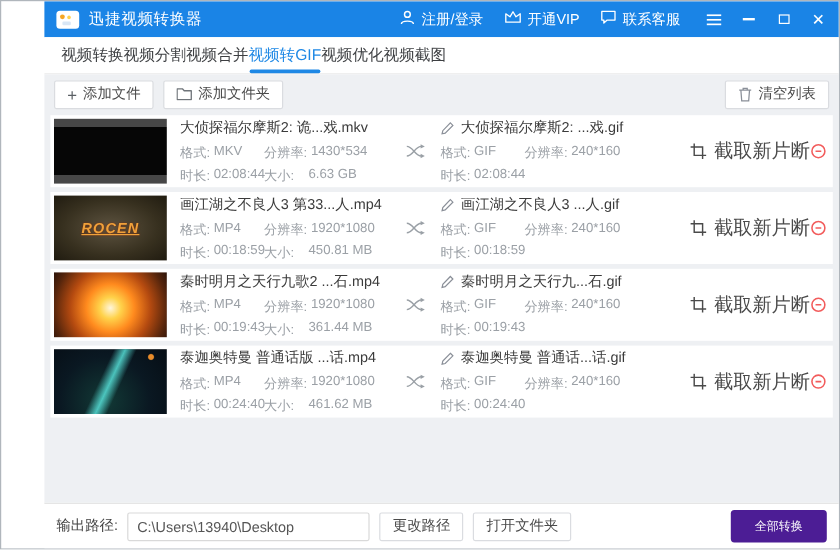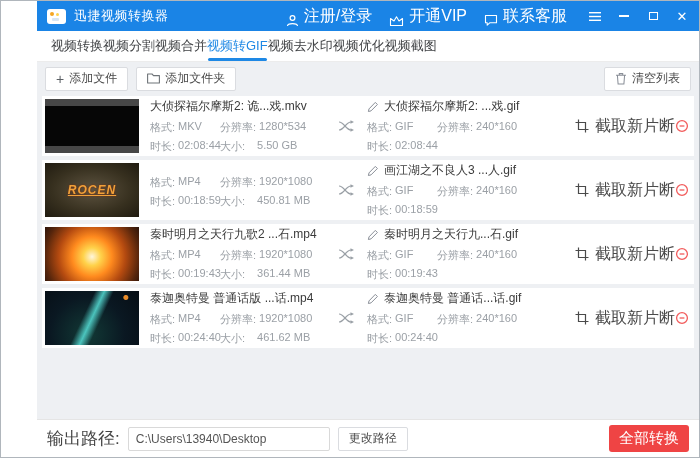--- a/index.html
+++ b/index.html
@@ -9,21 +9,21 @@
 
   
   .titlebar { height:30px; background:#1a84e6; display:flex; align-items:center; padding:0 10px; color:#fff; flex:none; }
   .app-icon { width:19px; height:15px; background:#fff; border-radius:3px; margin-right:8px; position:relative; flex:none; }
   .app-icon i { position:absolute; border-radius:50%; }
   .app-icon .d1 { width:4px; height:4px; background:#f5a623; left:3px; top:3px; }
   .app-icon .d2 { width:3px; height:3px; background:#ffd24d; left:9px; top:4px; }
   .app-icon .d3 { width:7px; height:3px; background:#d8e6f5; border-radius:1px; left:5px; top:9px; }
   .app-title { font-size:13px; letter-spacing:.5px; }
   .tb-right { margin-left:auto; display:flex; align-items:center; gap:17px; }
-  .tb-item { display:flex; align-items:flex-end; gap:5px; font-size:16px; cursor:pointer; }
+  .tb-item { display:flex; align-items:flex-start; gap:5px; font-size:12px; cursor:pointer; }
   .win-controls { display:flex; align-items:center; gap:15px; margin-left:4px; }
   .wc { width:14px; height:14px; display:flex; align-items:center; justify-content:center; cursor:pointer; }
   .min-bar { width:10px; height:1.5px; background:#fff; display:block; }
   .max-box { width:9px; height:8px; border:1.3px solid #fff; display:block; }
   .close-x { font-size:13px; line-height:1; }
 
   
   .tabbar { height:31px; background:#fff; display:flex; align-items:stretch; padding-left:14px; border-bottom:1px solid #ececec; flex:none; }
   .tab { display:flex; align-items:center; font-size:13px; color:#3d3f42; position:relative; cursor:pointer; }
   .tab.active { color:#1e88e5; }
@@ -51,23 +51,23 @@
   .meta-line { display:flex; font-size:11px; color:#9ba0a6; margin-top:4px; white-space:nowrap; }
   .mcol1 { width:70px; flex:none; display:flex; gap:3px; }
   .mcol2 { display:flex; gap:3px; }
   .size-val { margin-left:9px; }
   .shuffle { flex:none; margin-left:2px; }
   .crop-btn { display:flex; align-items:center; gap:6px; font-size:16px; color:#4a4a4a; margin-left:16px; flex:none; cursor:pointer; white-space:nowrap; }
   .del-btn { margin-left:auto; margin-right:30px; flex:none; cursor:pointer; display:flex; }
 
   
   .footer { height:38px; background:#fff; border-top:1px solid #e5e5e5; display:flex; align-items:center; padding:0 10px; gap:8px; flex:none; }
-  .out-label { color:#444; font-size:17px; flex:none; }
+  .out-label { color:#444; font-size:12px; flex:none; }
   .path-input { width:202px; height:24px; border:1px solid #d9d9d9; border-radius:2px; padding:0 7px; font-size:12px; color:#555; font-family:inherit; }
-  .convert-btn { margin-left:auto; width:80px; height:27px; background:#ef4444; border:none; border-radius:3px; color:#fff; font-size:15px; font-family:Liberation Sans, sans-serif; cursor:pointer; }
+  .convert-btn { margin-left:auto; width:80px; height:27px; background:#4c1d95; border:none; border-radius:3px; color:#fff; font-size:10px; font-family:Liberation Sans, sans-serif; cursor:pointer; }
 </style>
 </head>
 <body>
 
 <div class="window">
 
   <div class="titlebar">
     <div class="app-icon">
         <i class="d1"></i>
         <i class="d2"></i>
@@ -113,21 +113,20 @@
           </div>
       </div>
     </div>
   </div>
 
   <div class="tabbar">
       <div class="tab">视频转换</div>
       <div class="tab">视频分割</div>
       <div class="tab">视频合并</div>
       <div class="tab active">视频转GIF</div>
-      <div class="tab">视频去水印</div>
       <div class="tab">视频优化</div>
       <div class="tab">视频截图</div>
     </div>
 
   <div class="main">
     <div class="toolbar">
       <div class="btn">
         <span class="plus">+</span>
         <span>添加文件</span>
       </div>
@@ -152,31 +151,31 @@
           </div>
     <div class="src-info">
       <div class="fname">大侦探福尔摩斯2: 诡...戏.mkv</div>
       <div class="meta-line">
         <span class="mcol1">
                 <span>格式:</span>
                 <span>MKV</span>
               </span>
         <span class="mcol2">
                 <span>分辨率:</span>
-                <span>1280*534</span>
+                <span>1430*534</span>
               </span>
       </div>
       <div class="meta-line">
         <span class="mcol1">
                 <span>时长:</span>
                 <span>02:08:44</span>
               </span>
         <span class="mcol2">
                 <span>大小:</span>
-                <span class="size-val">5.50 GB</span>
+                <span class="size-val">6.63 GB</span>
               </span>
       </div>
     </div>
     <svg class="shuffle" width="17" height="14" viewBox="0 0 17 14">
       <path d="M1 3 C6 3 8 11 13 11" fill="none" stroke="#9aa0a6" stroke-width="1.2"></path>
       <path d="M1 11 C6 11 8 3 13 3" fill="none" stroke="#9aa0a6" stroke-width="1.2"></path>
       <polygon points="12.5,1.2 16,3 12.5,4.8" fill="#9aa0a6"></polygon>
       <polygon points="12.5,9.2 16,11 12.5,12.8" fill="#9aa0a6"></polygon>
     </svg>
     <div class="dst-info">
@@ -215,20 +214,21 @@
               <line x1="4.6" y1="7" x2="9.4" y2="7" stroke="#f25c5c" stroke-width="1.3"></line>
             </svg>
     </div>
   </div>
 
   <div class="row">
     <div class="thumb thumb-rocen">
             <span>ROCEN</span>
           </div>
     <div class="src-info">
+      <div class="fname">画江湖之不良人3 第33...人.mp4</div>
       <div class="meta-line">
         <span class="mcol1">
                 <span>格式:</span>
                 <span>MP4</span>
               </span>
         <span class="mcol2">
                 <span>分辨率:</span>
                 <span>1920*1080</span>
               </span>
       </div>
@@ -430,15 +430,18 @@
   </div>
 </div>
   </div>
 
   <div class="footer">
     <span class="out-label">输出路径:</span>
     <input class="path-input" type="text" value="C:\Users\13940\Desktop" style="">
     <div class="btn">
         <span>更改路径</span>
       </div>
+    <div class="btn">
+        <span>打开文件夹</span>
+      </div>
     <button class="convert-btn">全部转换</button>
   </div>
 </div>
 
 </body></html>

